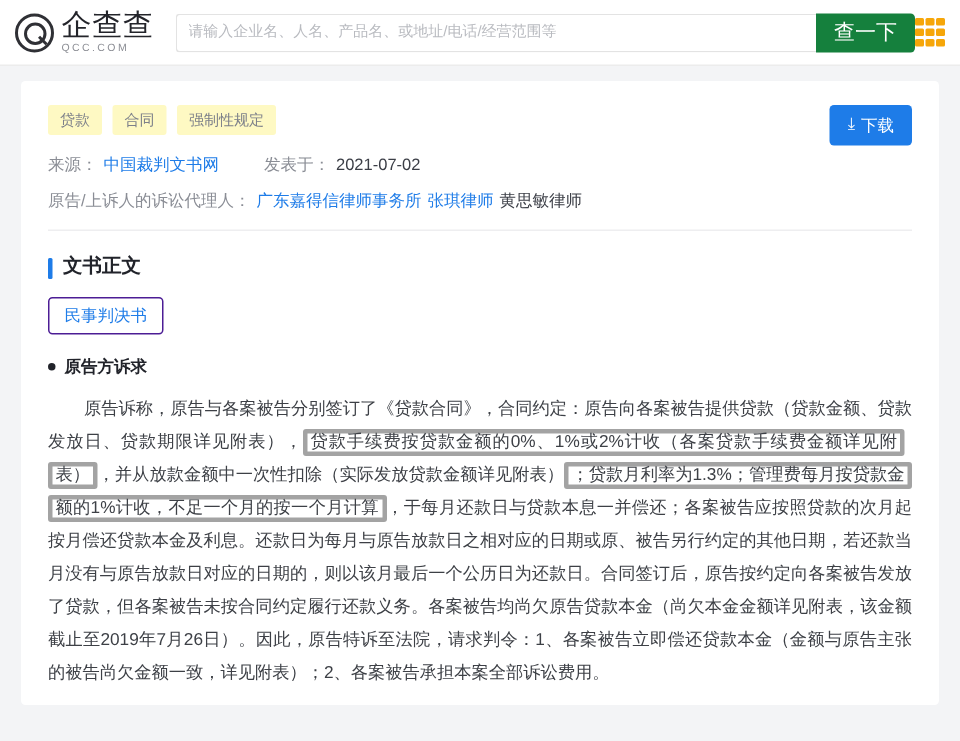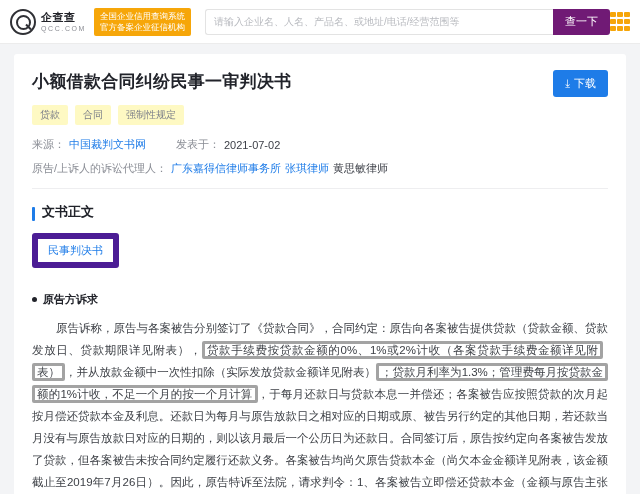--- a/index.html
+++ b/index.html
@@ -38,21 +38,21 @@
   }
   .logo-mark .tail {
     position: absolute;
     width: 7px; height: 2px;
     background: #2f3035;
     transform: rotate(45deg);
     right: 2px; bottom: 5px;
   }
   .logo-text { line-height: 1; }
   .logo-title {
-    font-size: 11px; font-weight: bold; color: #23242a; letter-spacing: 0.5px;
+    font-size: 20px; font-weight: normal; color: #23242a; letter-spacing: 0.5px;
   }
   .logo-sub {
     font-size: 7px; color: #8b8d94; letter-spacing: 1.6px; margin-top: 2px;
   }
   .gov-badge {
     margin-left: 8px;
     background: #f6a609;
     color: #ffffff;
     font-size: 8.5px;
     line-height: 11px;
@@ -79,24 +79,24 @@
     font-size: 10px;
     color: #333;
     padding: 0 8px;
     outline: none;
     background: #fff;
     font-family: "Liberation Sans", sans-serif;
   }
   .search-input::placeholder { color: #b9bbc0; }
   .search-btn {
     height: 26px;
-    background: #701a75;
+    background: #15803d;
     color: #fff;
     border: none;
-    font-size: 11px;
+    font-size: 14px;
     padding: 0 12px;
     border-radius: 0 3px 3px 0;
     cursor: pointer;
     font-family: "Liberation Sans", sans-serif;
     white-space: nowrap;
   }
   .grid-icon {
     width: 20px; height: 20px;
     display: grid;
     grid-template-columns: repeat(3, 1fr);
@@ -174,26 +174,26 @@
     gap: 7px;
     margin: 14px 0 12px 0;
   }
   .section-bar {
     width: 3px; height: 14px; background: #1e7ce8; border-radius: 1px;
   }
   .section-title { font-size: 13px; font-weight: bold; color: #21232a; }
 
   .doc-tab {
     display: inline-block;
-    border: 6px solid #4c1d95;
+    border: 1px solid #4c1d95;
     color: #1e7ce8;
     font-size: 11px;
     padding: 4px 10px;
     border-radius: 3px;
-    margin-bottom: 24px;
+    margin-bottom: 14px;
     cursor: pointer;
   }
 
   .claim-head {
     display: flex;
     align-items: center;
     gap: 6px;
     margin-bottom: 10px;
   }
   .bullet { width: 5px; height: 5px; border-radius: 50%; background: #21232a; }
@@ -224,44 +224,39 @@
   <div class="topbar">
     <div class="logo-wrap">
       <div class="logo-mark">
           <span class="tail"></span>
         </div>
       <div class="logo-text">
         <div class="logo-title">企查查</div>
         <div class="logo-sub">QCC.COM</div>
       </div>
     </div>
-    <div class="gov-badge">
-      <div>全国企业信用查询系统</div>
-      <div>官方备案企业征信机构</div>
-    </div>
     <div class="search-area">
       <input class="search-input" placeholder="请输入企业名、人名、产品名、或地址/电话/经营范围等" style="">
       <button class="search-btn">查一下</button>
     </div>
     <div class="grid-icon">
       <i></i>
         <i></i>
         <i></i>
         <i></i>
         <i></i>
         <i></i>
         <i></i>
         <i></i>
         <i></i>
     </div>
   </div>
 
   <div class="card">
 
-    <h1 class="doc-title">小额借款合同纠纷民事一审判决书</h1>
 
     <button class="dl-btn">
       <span class="dl-icon">⤓</span>
       <span>下载</span>
     </button>
 
     <div class="tag-row">
       <span class="tag">贷款</span>
       <span class="tag">合同</span>
       <span class="tag">强制性规定</span>

